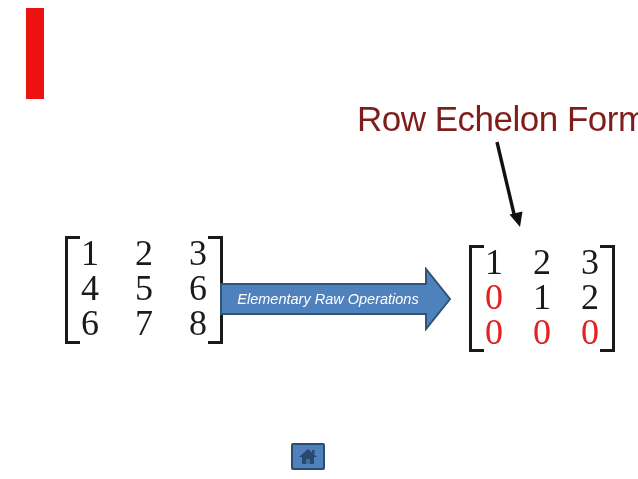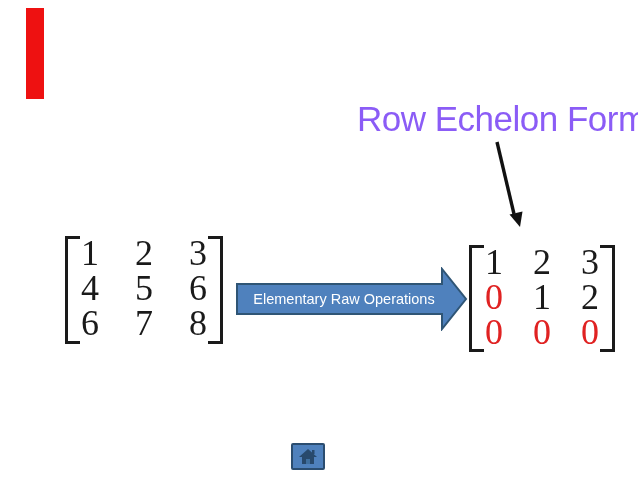--- a/index.html
+++ b/index.html
@@ -17,21 +17,21 @@
     width:18px; height:91px;
     background:#ee1111;
   }
 
   
   .title {
     position:absolute; left:357px; top:100px;
     width:278px;
     font-size:35px; line-height:38px;
     letter-spacing:-0.5px;
-    color:#8b5cf6;
+    color:#7f1d1d;
     white-space:nowrap;
   }
 
   
   .overlay {
     position:absolute; left:0; top:0;
     width:638px; height:479px;
     pointer-events:none;
   }
 
@@ -65,22 +65,22 @@
   }
   .matrix-left  { left:65px;  top:236px; height:108px; }
   .matrix-left  .m-grid { column-gap:36px; }
   .matrix-right { left:469px; top:245px; height:107px; }
   .matrix-right .m-grid { column-gap:30px; }
   .num { line-height:35px; white-space:nowrap; }
   .num.red { color:#e02222; }
 
   
   .block-arrow {
-    position:absolute; left:236px; top:267px;
-    width:232px; height:64px;
+    position:absolute; left:220px; top:267px;
+    width:232px; height:64px;font-style:italic;
   }
   .block-arrow svg { position:absolute; left:0; top:0; }
   .block-arrow-label {
     position:absolute; left:10px; top:21px;
     width:196px; height:22px;
     line-height:22px;
     text-align:center;
     font-size:14.5px;
     color:#ffffff;
     white-space:nowrap;

